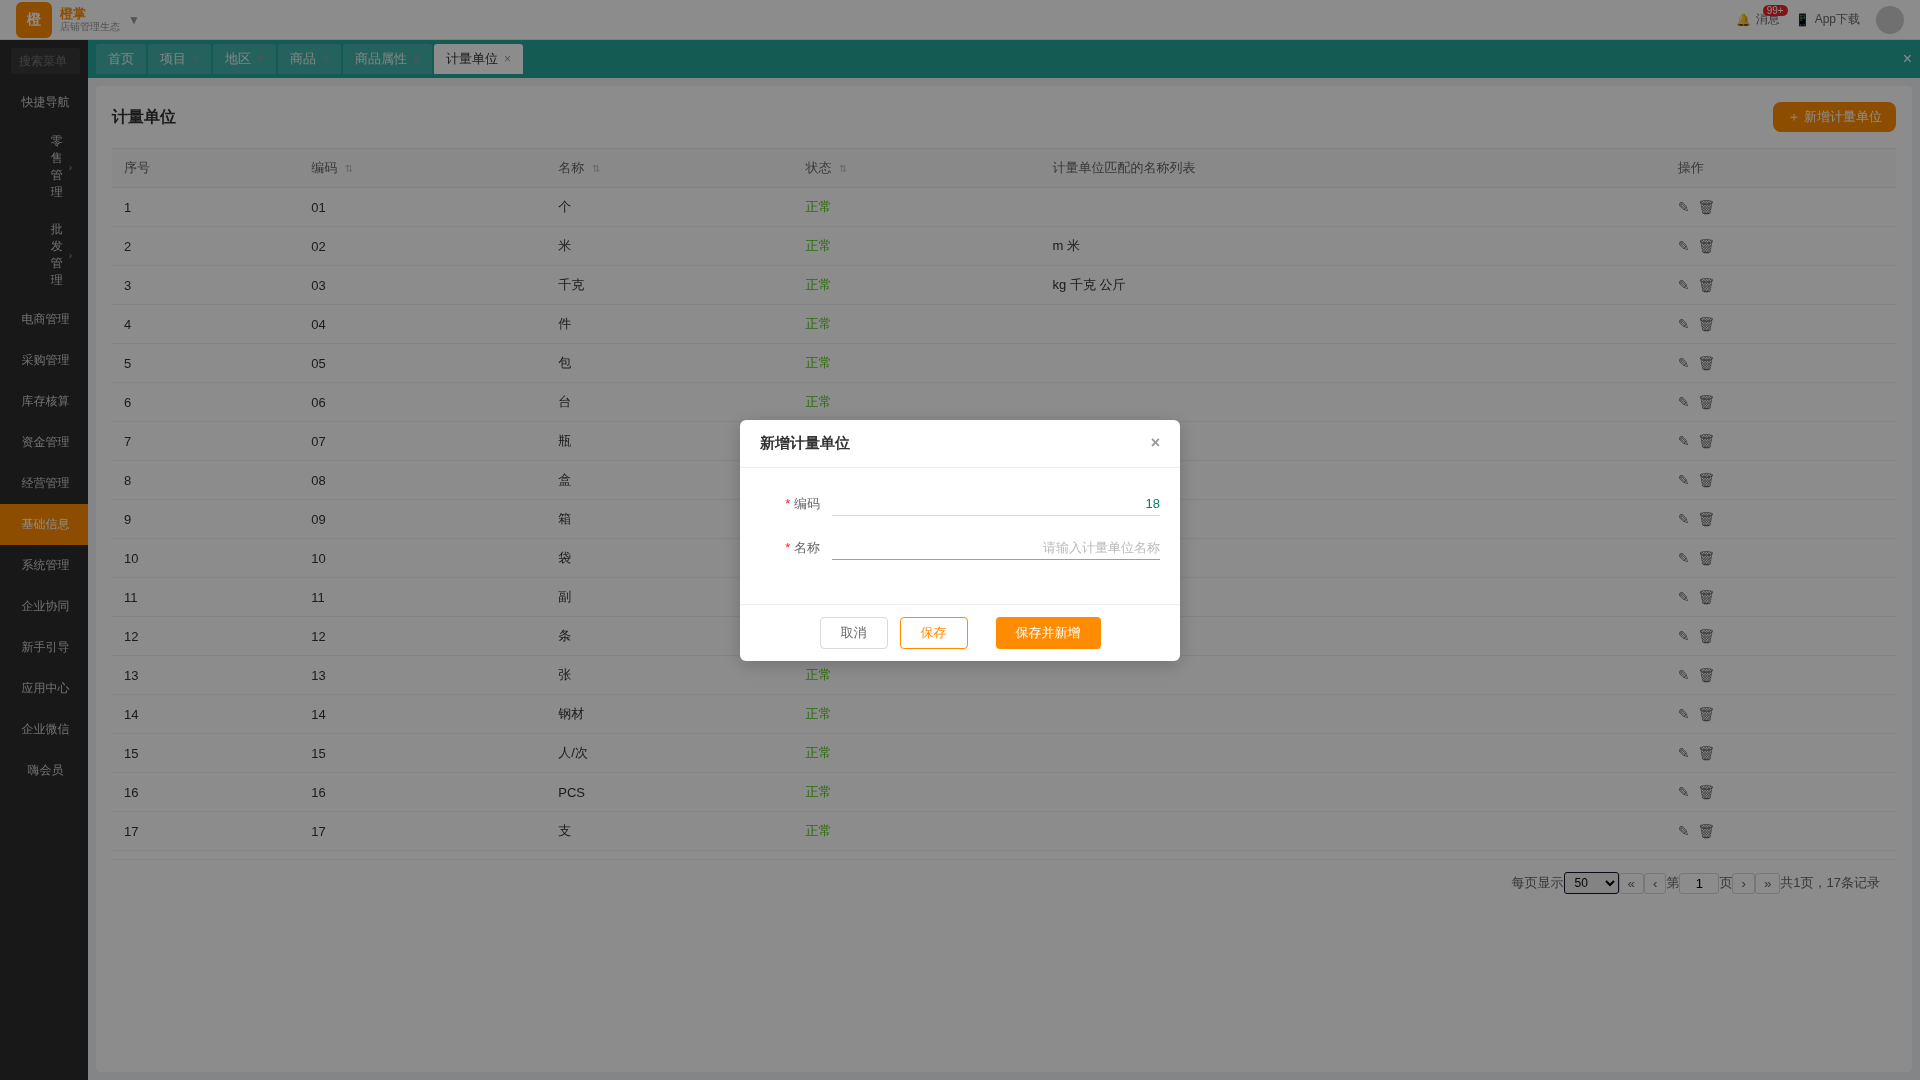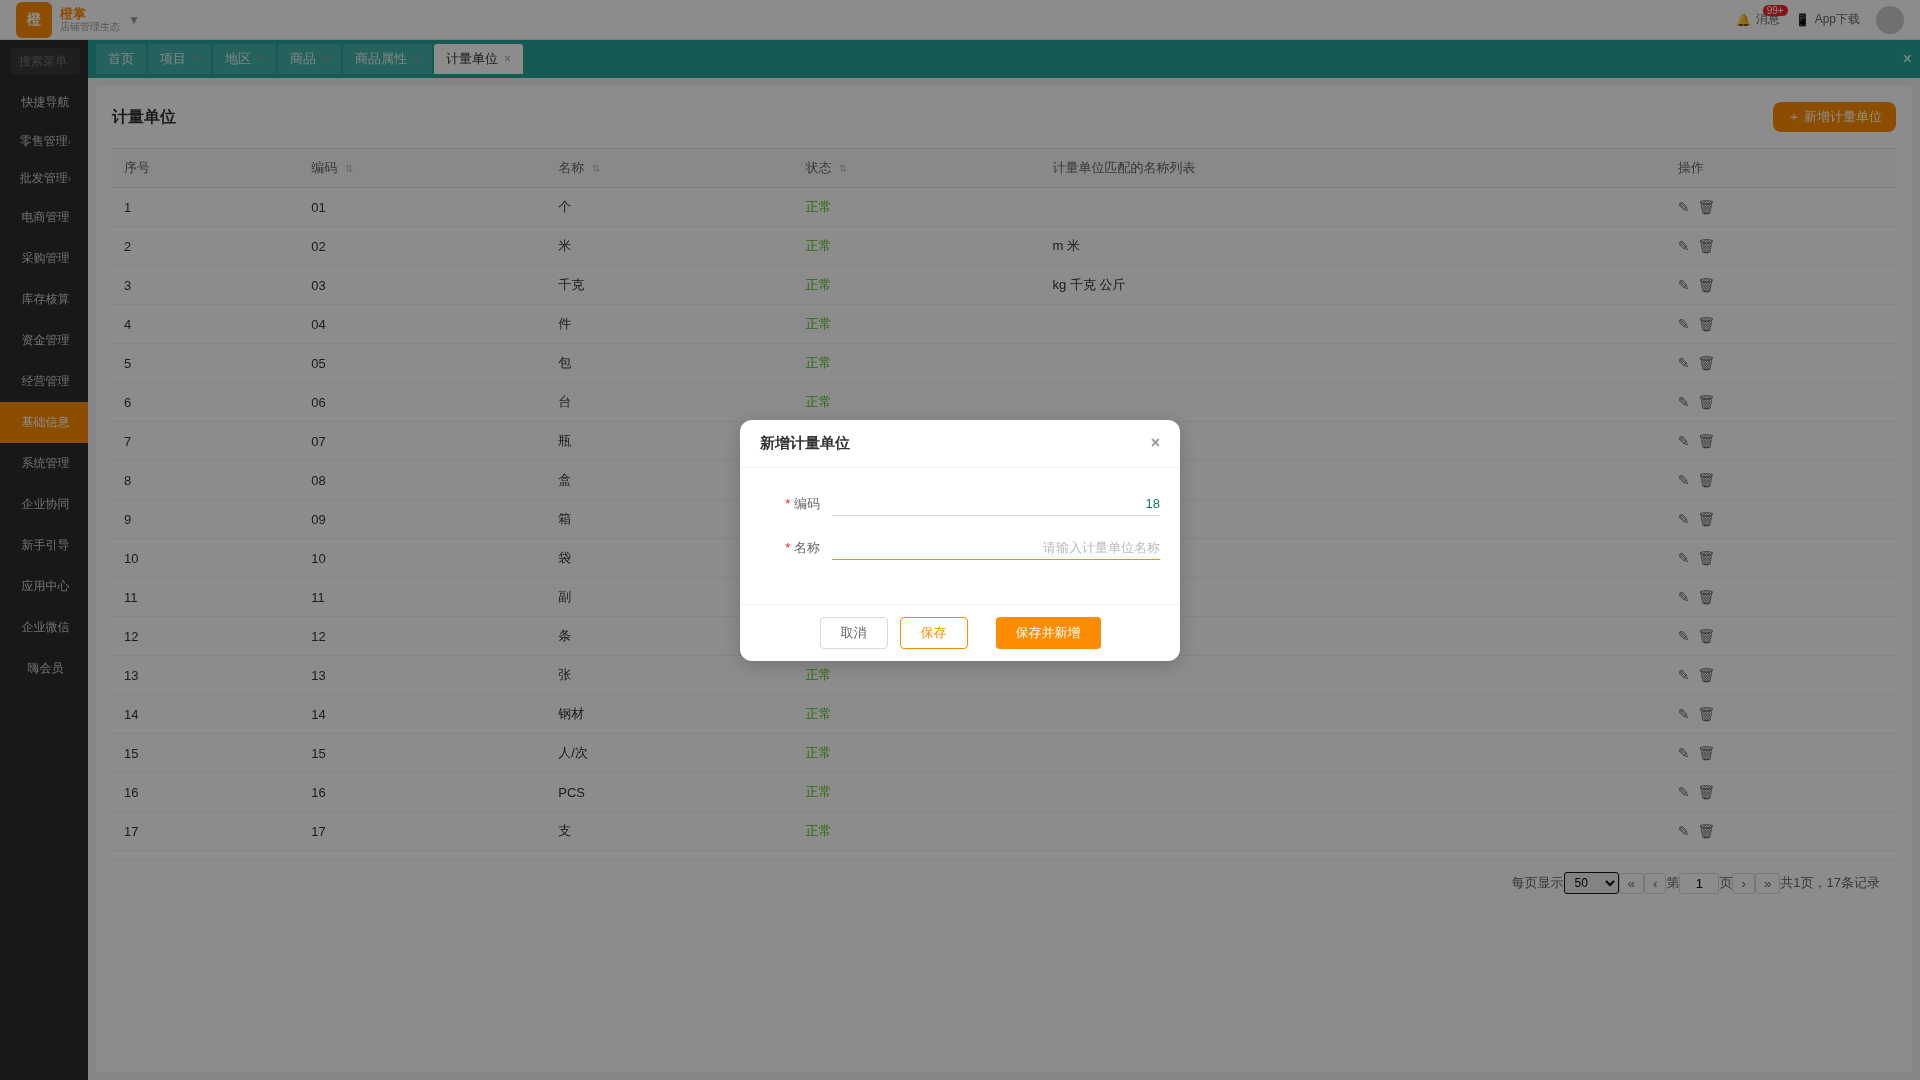--- a/index.html
+++ b/index.html
@@ -37,21 +37,21 @@
     }
     .sidebar-item {
       padding: 12px 8px;
       text-align: center;
       color: #ccc;
       cursor: pointer;
       font-size: 12px;
       border-left: 3px solid transparent;
     }
     .sidebar-item.active { background: #ff8c00; color: white; border-left-color: #ff8c00; }
-    .sidebar-item.has-arrow { display: flex; justify-content: center; align-items: center; padding: 10px 8px; }
+    .sidebar-item.has-arrow { display: flex; justify-content: space-between; align-items: center; padding: 10px 16px; margin-left: 26px; }
     .sidebar-item .arrow { font-size: 10px; color: #999; }
 
     
     .content-area { flex: 1; display: flex; flex-direction: column; overflow: hidden; background: #f0f2f5; }
 
     
     .tab-bar {
       background: #26a69a;
       display: flex;
       align-items: center;
@@ -133,21 +133,21 @@
       position: fixed;
       top: 0; left: 0; right: 0; bottom: 0;
       background: rgba(0,0,0,0.45);
       display: flex;
       align-items: center;
       justify-content: center;
       z-index: 1000;
     }
     .modal {
       background: white;
-      border-radius: 12px;
+      border-radius: 6px;
       width: 440px;
       box-shadow: 0 4px 20px rgba(0,0,0,0.2);
       overflow: hidden;
     }
     .modal-header {
       padding: 14px 20px;
       border-bottom: 1px solid #f0f0f0;
       display: flex;
       justify-content: space-between;
       align-items: center;

